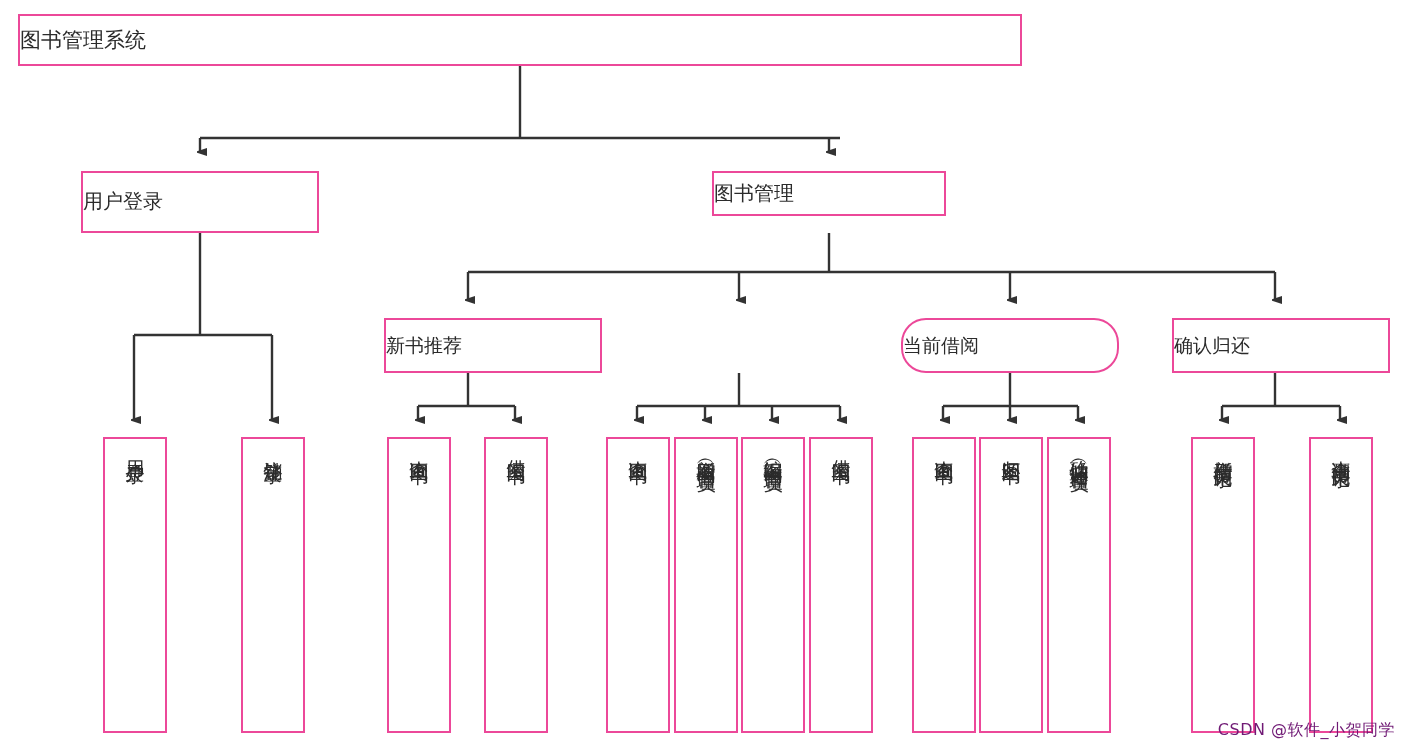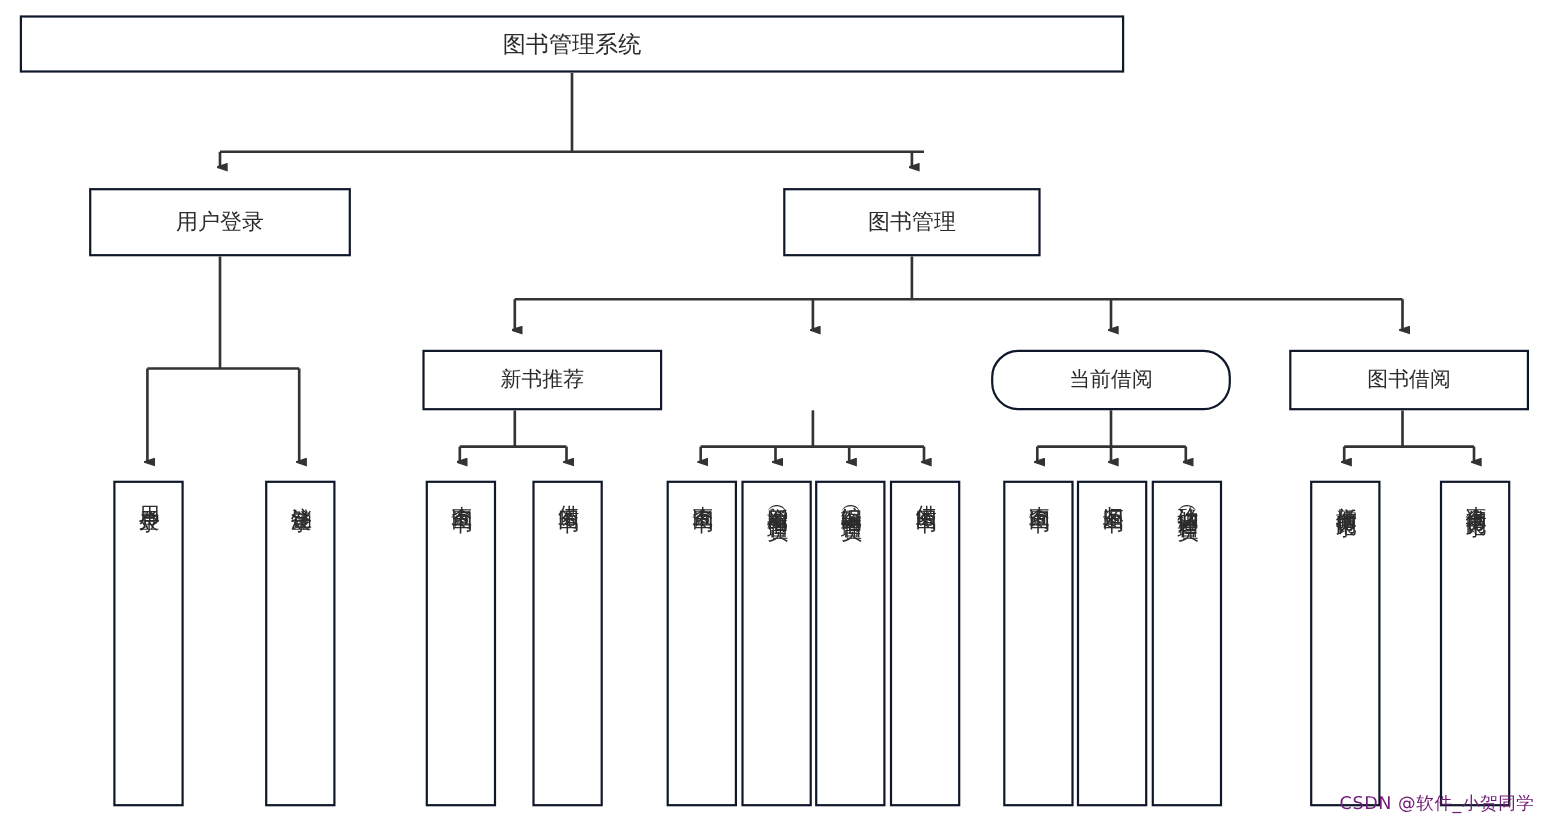--- a/index.html
+++ b/index.html
@@ -23,24 +23,24 @@
     left: 0;
     top: 0;
     width: 1405px;
     height: 747px;
     pointer-events: none;
   }
   .node {
     position: absolute;
     box-sizing: border-box;
     background: #ffffff;
-    border: 2px solid #0f172a;
+    border: 2px solid #ec4899;
     display: flex;
     align-items: center;
-    justify-content: center;
+    justify-content: flex-start;
     color: #2b2b2b;
   }
   .node .lbl {
     display: block;
     text-align: center;
     line-height: 1.18;
     white-space: pre-line;
   }
   .node.root {
     font-size: 21px;
@@ -131,35 +131,35 @@
   </svg>
 
   <div class="node root" style="left:18px; top:14px; width:1004px; height:52px;">
     <span class="lbl">图书管理系统</span>
   </div>
 
   <div class="node level2" style="left:81px; top:171px; width:238px; height:62px;">
     <span class="lbl">用户登录</span>
   </div>
 
-  <div class="node level2" style="left:712px; top:171px; width:234px; height:62px;">
+  <div class="node level2" style="left:712px; top:171px; width:234px; height:45px;">
     <span class="lbl">图书管理</span>
   </div>
 
   <div class="node level3" style="left:360px; top:318px; width:218px; height:55px;margin-left:24px;">
     <span class="lbl">新书推荐</span>
   </div>
 
 
   <div class="node level3" style="left:901px; top:318px; width:218px; height:55px;border-radius:25px;">
     <span class="lbl">当前借阅</span>
   </div>
 
   <div class="node level3" style="left:1172px; top:318px; width:218px; height:55px;">
-    <span class="lbl">图书借阅</span>
+    <span class="lbl">确认归还</span>
   </div>
 
   <div class="node leaf" style="left:103px; top:437px; width:64px; height:296px;">
     <span class="lbl">用户登录</span>
   </div>
 
   <div class="node leaf" style="left:241px; top:437px; width:64px; height:296px;">
     <span class="lbl">注销登录</span>
   </div>
 

